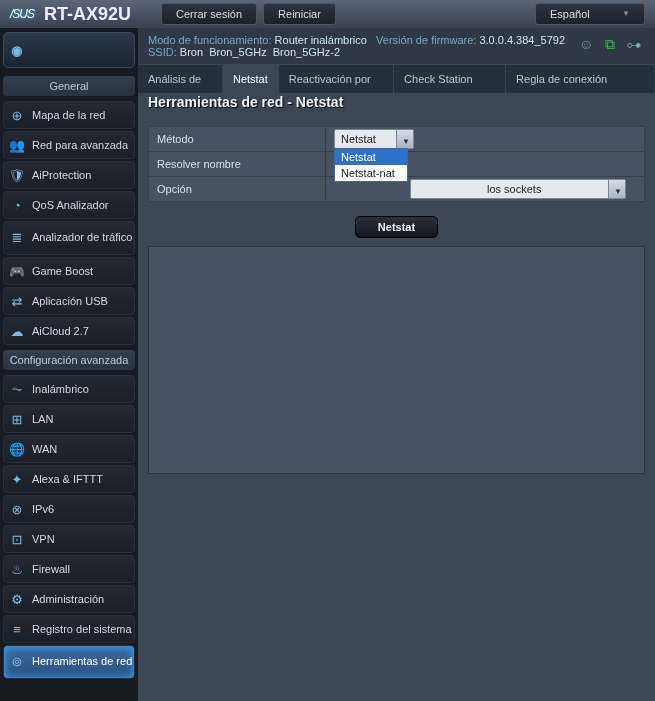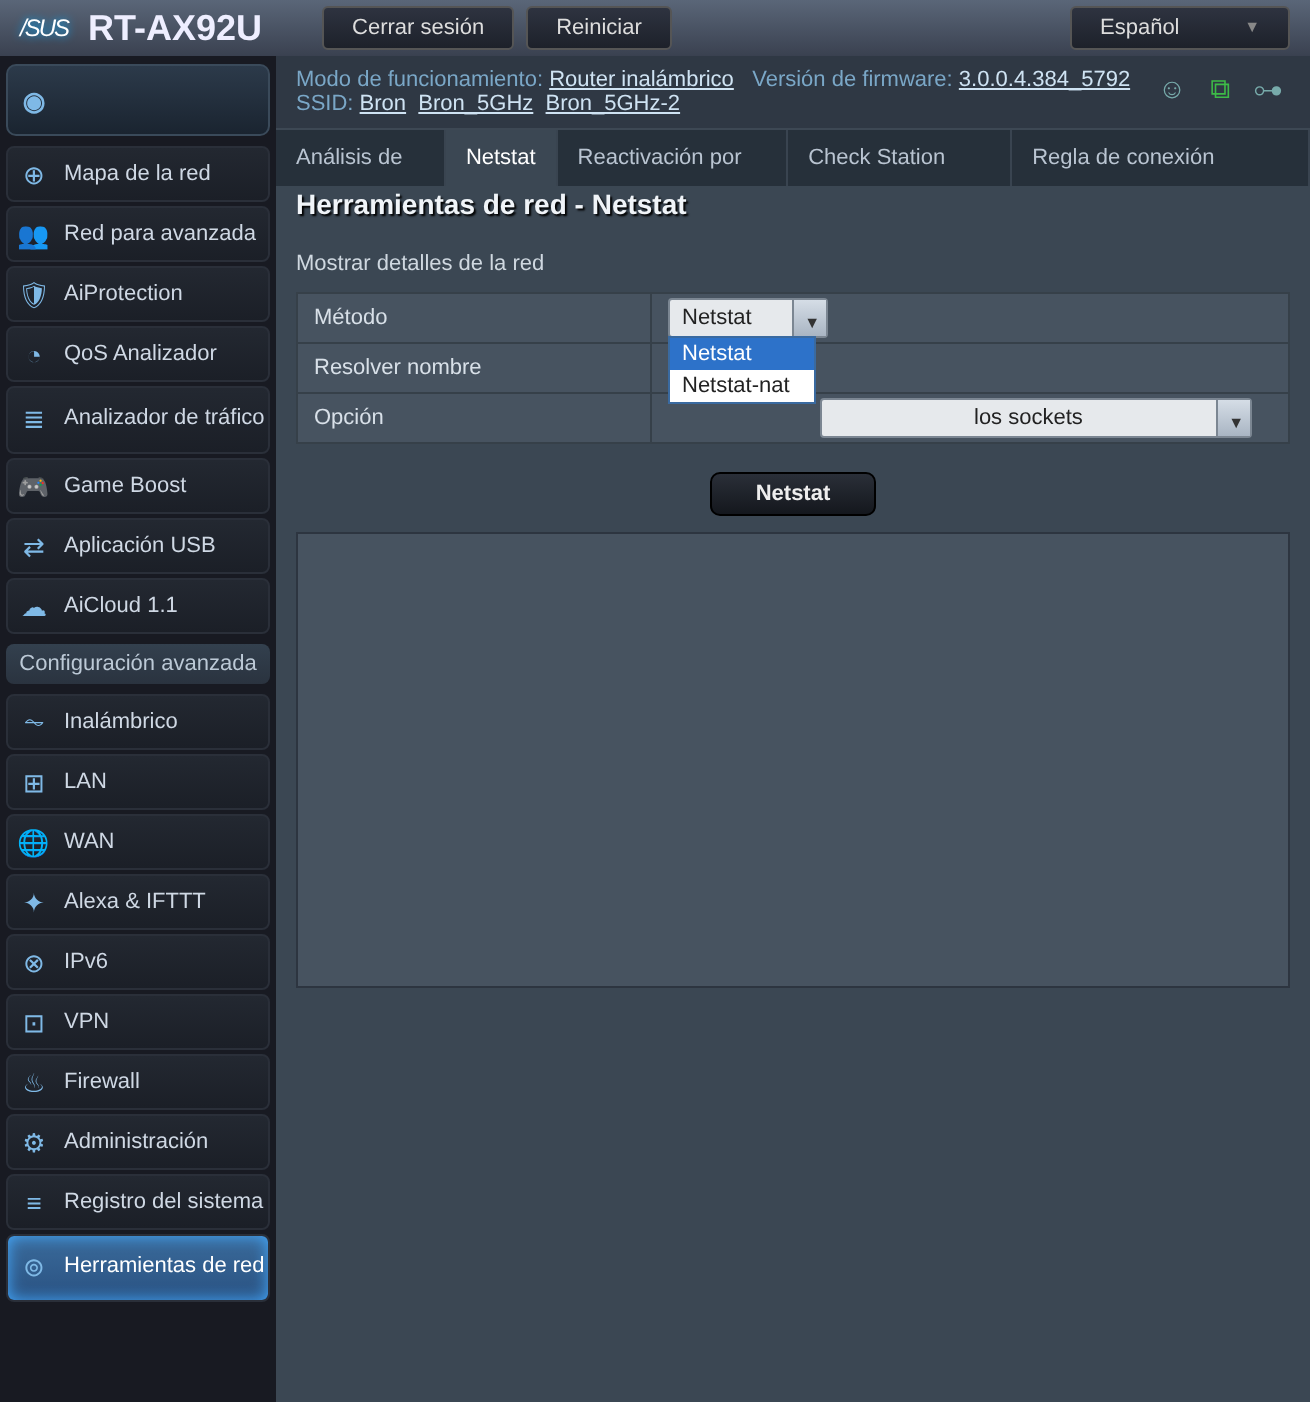--- a/index.html
+++ b/index.html
@@ -12,21 +12,21 @@
 .shell{display:flex;height:673px}
 .side{width:138px;background:#181a22;display:flex;flex-direction:column}
 .quick{margin:4px 3px;background:linear-gradient(#2c3a4a,#1a2430);border:1px solid #3a4a5a;border-radius:5px;height:34px;display:flex;align-items:center;color:#cde;font-weight:bold;font-size:10px;cursor:pointer}
 .shead{background:linear-gradient(#33404e,#2a333f);color:#bcc9d6;text-align:center;height:20px;line-height:20px;border-radius:4px;margin:4px 3px;font-size:11px}
 .nav{margin:1px 3px;height:26px;display:flex;align-items:center;background:linear-gradient(#232831,#1b1f27);border:1px solid #2a2f39;border-radius:4px;color:#cfd8e4;font-size:11px;cursor:pointer}
 .nav.active{background:linear-gradient(#3a6a9a,#2a5282);box-shadow:inset 0 0 8px #4af;color:#fff}
 .nav.tall{height:32px;line-height:1.2}
 .nic{width:18px;height:18px;margin:0 6px 0 4px;display:flex;align-items:center;justify-content:center;color:#7fb9e6;font-size:13px}
 .main{flex:1;background:#2f3844;display:flex;flex-direction:column}
 .info{padding:6px 10px;font-size:11px;color:#7aa7c7;position:relative}
-.info a{color:#cfe3f3;text-decoration:underline}
+.info a{color:#cfe3f3;}
 .sicons{position:absolute;right:10px;top:8px;color:#7aa;font-size:14px;letter-spacing:4px}
 .tabs{display:flex;background:#26303a;height:28px;border-top:1px solid #3d4854}
 .tab{padding:0 10px;line-height:28px;color:#b9c4d1;font-size:11px;border-right:1px solid #394450;cursor:pointer}
 .tab.active{background:#3b4753;color:#fff}
 .page{padding:1px 10px;flex:1;background:#3b4753}
 .h1{color:#f0f4f8;font-size:14px;font-weight:bold;text-shadow:1px 1px 1px #000;margin-bottom:16px}
 .sub{color:#cfd8e0;font-size:11px;margin-bottom:8px}
 .tbl{width:100%;border-collapse:collapse}
 .tbl td{background:#475360;border:1px solid #364049;height:24px;padding:0 8px;color:#d8e0e8;font-size:11px}
 .tbl td.lab{width:160px}
@@ -54,20 +54,21 @@
   <div class="tbtn lang">
       <span>Español</span>
     </div>
 </div>
 
 <div class="shell">
   <div class="side">
     <div class="quick">
       <span class="nic">◉</span>
     </div>
+    <div class="shead">General</div>
     <div class="nav">
         <span class="nic">⊕</span>
         <span>Mapa de la red</span>
       </div>
     <div class="nav">
         <span class="nic">👥</span>
         <span>Red para avanzada</span>
       </div>
     <div class="nav">
         <span class="nic">🛡</span>
@@ -84,21 +85,21 @@
     <div class="nav">
         <span class="nic">🎮</span>
         <span>Game Boost</span>
       </div>
     <div class="nav">
         <span class="nic">⇄</span>
         <span>Aplicación USB</span>
       </div>
     <div class="nav">
         <span class="nic">☁</span>
-        <span>AiCloud 1.1</span>
+        <span>AiCloud 2.7</span>
       </div>
 
     <div class="shead">Configuración avanzada</div>
     <div class="nav">
         <span class="nic">⏦</span>
         <span>Inalámbrico</span>
       </div>
     <div class="nav">
         <span class="nic">⊞</span>
         <span>LAN</span>
@@ -153,21 +154,20 @@
     <div class="tabs">
       <div class="tab">Análisis de red</div>
       <div class="tab active">Netstat</div>
       <div class="tab">Reactivación por LAN</div>
       <div class="tab">Check Station Status</div>
       <div class="tab">Regla de conexión inteligente</div>
     </div>
 
     <div class="page">
       <div class="h1">Herramientas de red - Netstat</div>
-      <div class="sub">Mostrar detalles de la red</div>
 
       <table class="tbl">
         <tbody>
             <tr>
           <td class="lab">Método</td>
           <td>
             <div class="sel">
               <div class="selbox w1"><span>Netstat</span></div>
               <div class="dd">
                 <div class="hl">Netstat</div>

